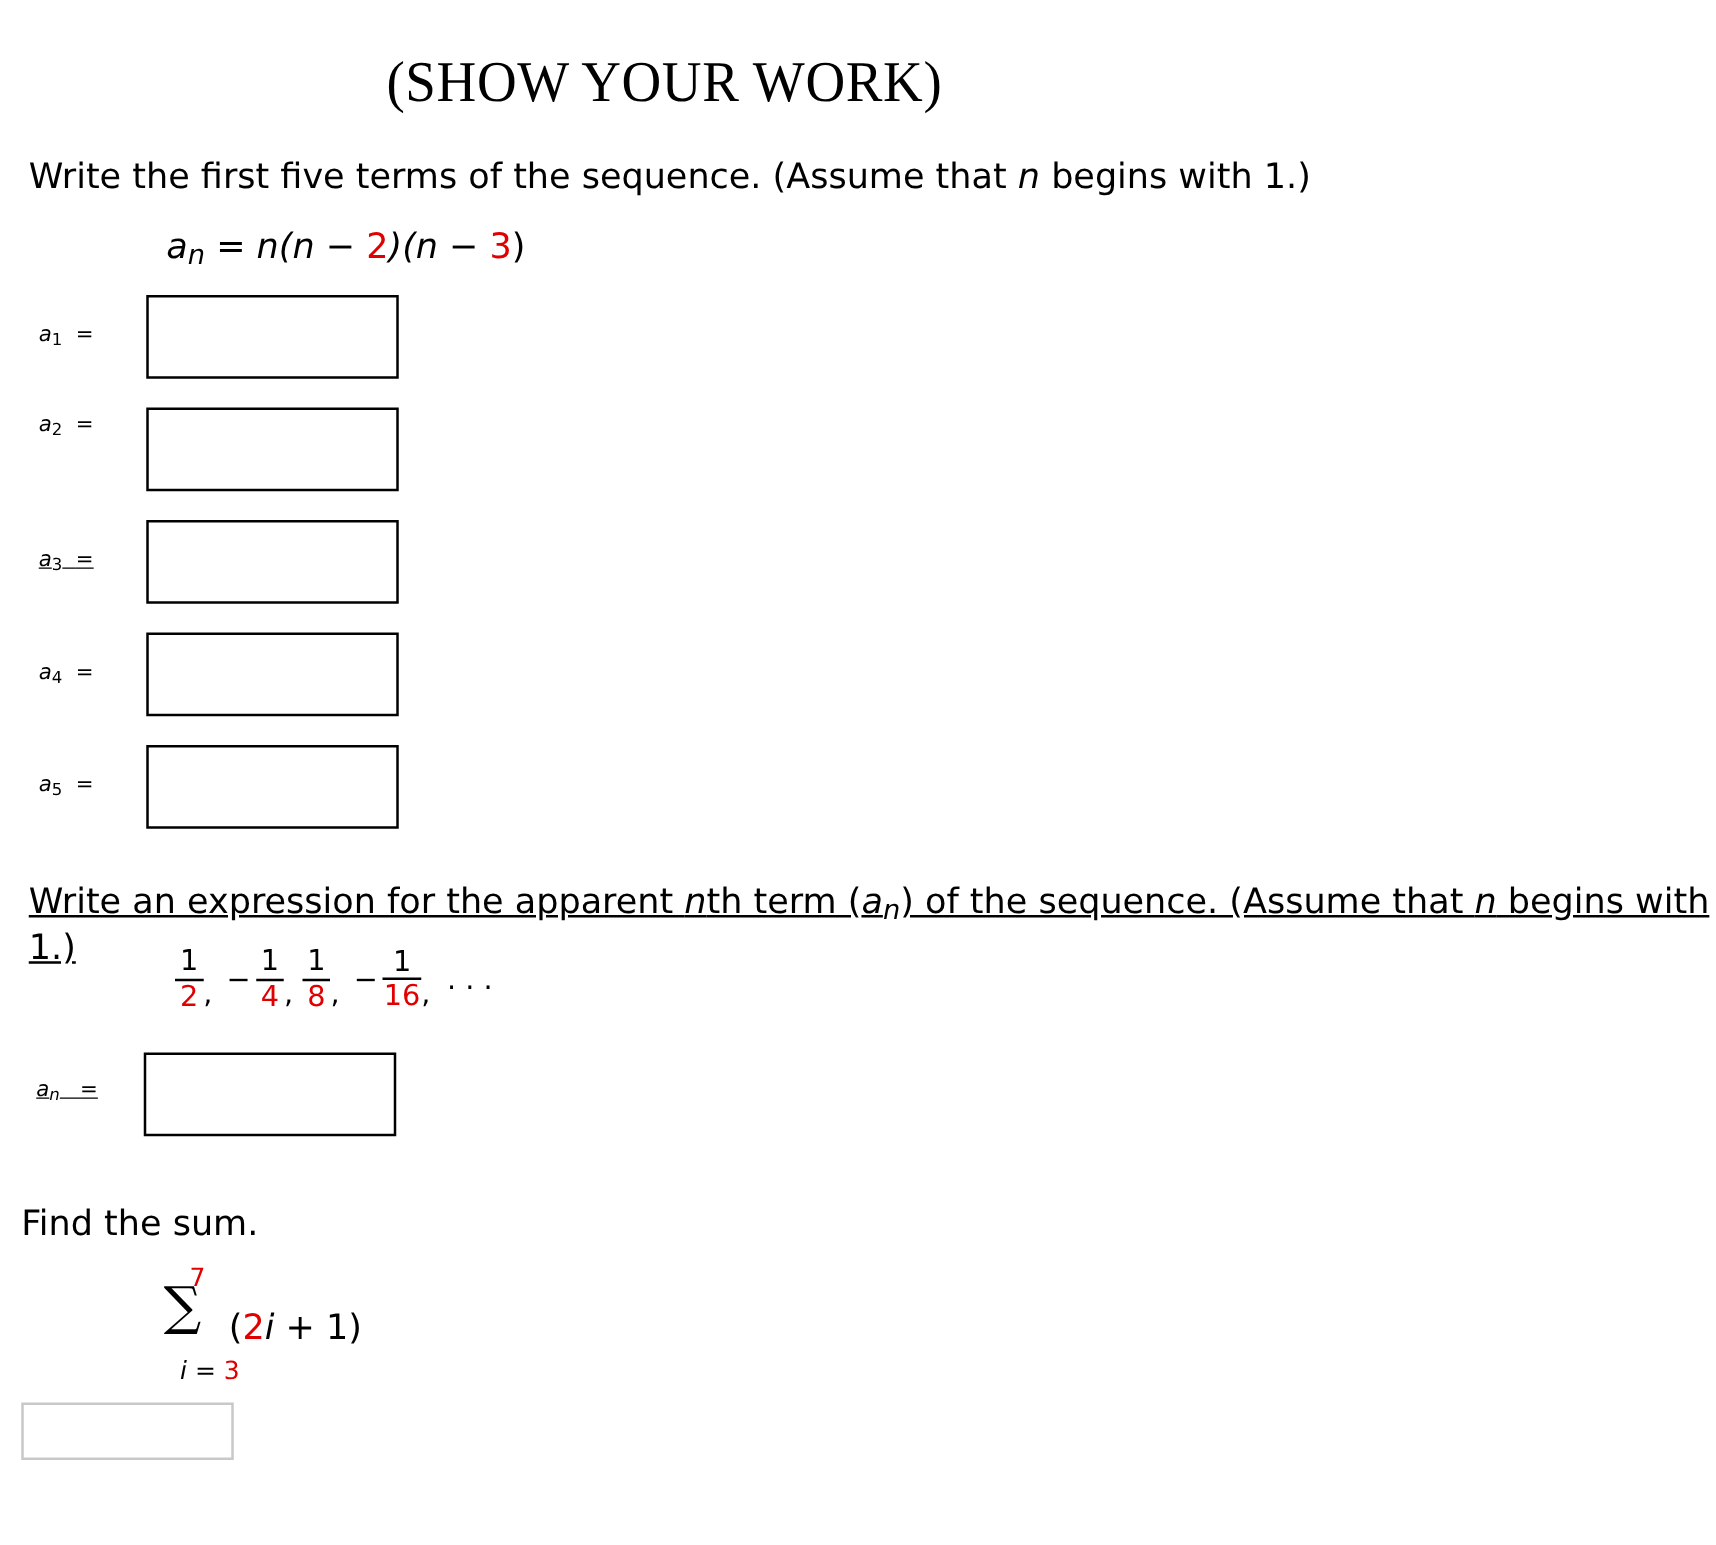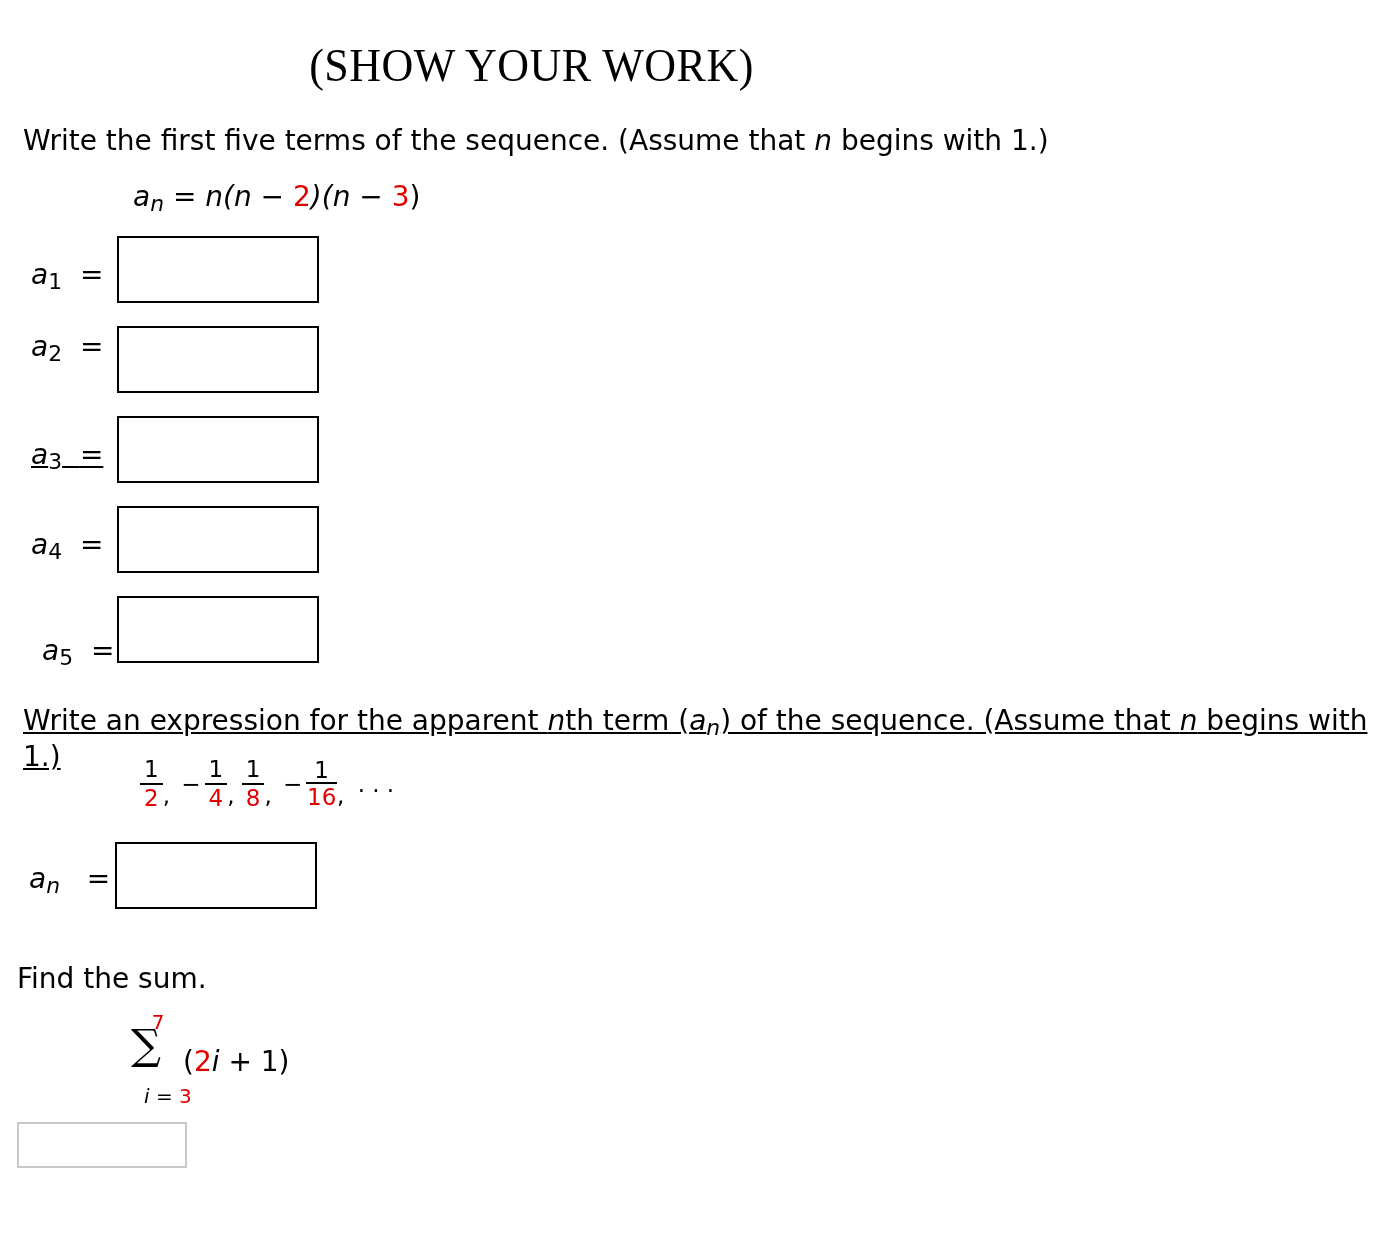--- a/index.html
+++ b/index.html
@@ -5,21 +5,21 @@
   html, body { margin:0; padding:0; background:#fff; }
   body { width:1373px; height:1236px; position:relative; font-family:"DejaVu Sans", sans-serif; color:#000; overflow:hidden; }
   .abs { position:absolute; }
   .title { left:0; width:1373px; top:40px; text-align:center; font-family:"Liberation Serif", serif; font-size:44px; letter-spacing:0.5px; padding-left:10px; box-sizing:border-box; transform:scaleY(1.05); }
   .title span { display:inline-block; margin-left:-320px; }
   .q { font-size:28px; }
   .red { color:#e00000; }
   .it { font-style:italic; }
   sub.s { font-size:0.78em; vertical-align:-0.25em; }
   .box { position:absolute; width:198px; height:64px; border:2px solid #000; box-sizing:border-box; background:#fff; }
-  .lbl { position:absolute; font-size:28px; }
+  .lbl { position:absolute; font-size:17px; }
   .frac { display:inline-block; text-align:center; vertical-align:middle; line-height:1; }
   .frac .num { display:block; padding:0 4px; border-bottom:2px solid #000; padding-bottom:2px; }
   .frac .den { display:block; padding-top:2px; }
   .sep { display:inline-block; vertical-align:middle; }
   .sumbox { position:absolute; left:17px; top:1122px; width:170px; height:46px; border:2px solid #c8c8c8; box-sizing:border-box; background:#fff; }
 </style>
 </head>
 <body>
 
 <div class="abs title"><span>(SHOW YOUR WORK)</span></div>
@@ -37,36 +37,36 @@
 
 <div class="lbl" style="left:31px; top:330px;"><span class="it">a</span><sub class="s">2</sub>&nbsp; <span>=</span></div>
 <input class="box" style="left: 117px; top: 326px; width: 202px; height: 67px;" value="">
 
 <div class="lbl" style="left:31px; top:438px;text-decoration:underline;"><span class="it">a</span><sub class="s">3</sub>&nbsp; <span>=</span></div>
 <input class="box" style="left: 117px; top: 416px; width: 202px; height: 67px;" value="">
 
 <div class="lbl" style="left:31px; top:528px;"><span class="it">a</span><sub class="s">4</sub>&nbsp; <span>=</span></div>
 <input class="box" style="left: 117px; top: 506px; width: 202px; height: 67px;" value="">
 
-<div class="lbl" style="left:42px; top:618px;margin-top:16px;"><span class="it">a</span><sub class="s">5</sub>&nbsp; <span>=</span></div>
+<div class="lbl" style="left:31px; top:618px;"><span class="it">a</span><sub class="s">5</sub>&nbsp; <span>=</span></div>
 <input class="box" style="left: 117px; top: 596px; width: 202px; height: 67px;" value="">
 
 <div class="abs q" style="left:23px; top:704px;text-decoration:underline;">
   <span>Write an expression for the apparent </span><span class="it">n</span><span>th term (</span><span class="it">a</span><sub class="s it">n</sub><span>) of the sequence. (Assume that </span><span class="it">n</span><span> begins with 1.)</span>
 </div>
 
 <div class="abs q" style="left:140px; top:758px; font-size:23px;">
   <span class="frac"><span class="num">1</span><span class="den red">2</span></span><span class="sep" style="margin-top:22px;">,</span>
   <span class="sep" style="margin:0 4px;">−</span><span class="frac"><span class="num">1</span><span class="den red">4</span></span><span class="sep" style="margin-top:22px;">,</span>
   <span class="frac"><span class="num">1</span><span class="den red">8</span></span><span class="sep" style="margin-top:22px;">,</span>
   <span class="sep" style="margin:0 4px;">−</span><span class="frac"><span class="num" style="padding:0 8px;">1</span><span class="den red">16</span></span><span class="sep" style="margin-top:22px;">,</span>
   <span class="sep" style="margin-left:6px;">. . .</span>
 </div>
 
-<div class="lbl" style="left:29px; top:862px;"><span class="it">a</span><sub class="s it">n</sub>&nbsp;&nbsp; <span>=</span></div>
+<div class="lbl" style="left:29px; top:862px;text-decoration:underline;"><span class="it">a</span><sub class="s it">n</sub>&nbsp;&nbsp; <span>=</span></div>
 <input class="box" style="left: 115px; top: 842px; width: 202px; height: 67px;" value="">
 
 <div class="abs q" style="left:17px; top:962px;">Find the sum.</div>
 
 <div class="abs" style="left:128px; top:1010px; width:60px; text-align:center; font-size:20px;"><span class="red">7</span></div>
 <div class="abs" style="left:131px; top:1024px; font-size:42px; line-height:1; font-family:'DejaVu Serif', serif;">∑</div>
 <div class="abs" style="left:144px; top:1084px; font-size:20px;"><span class="it">i</span><span> = </span><span class="red">3</span></div>
 <div class="abs q" style="left:183px; top:1045px;"><span>(</span><span class="red">2</span><span class="it">i</span><span> + 1)</span></div>
 
 <input class="sumbox" value="" style="">

